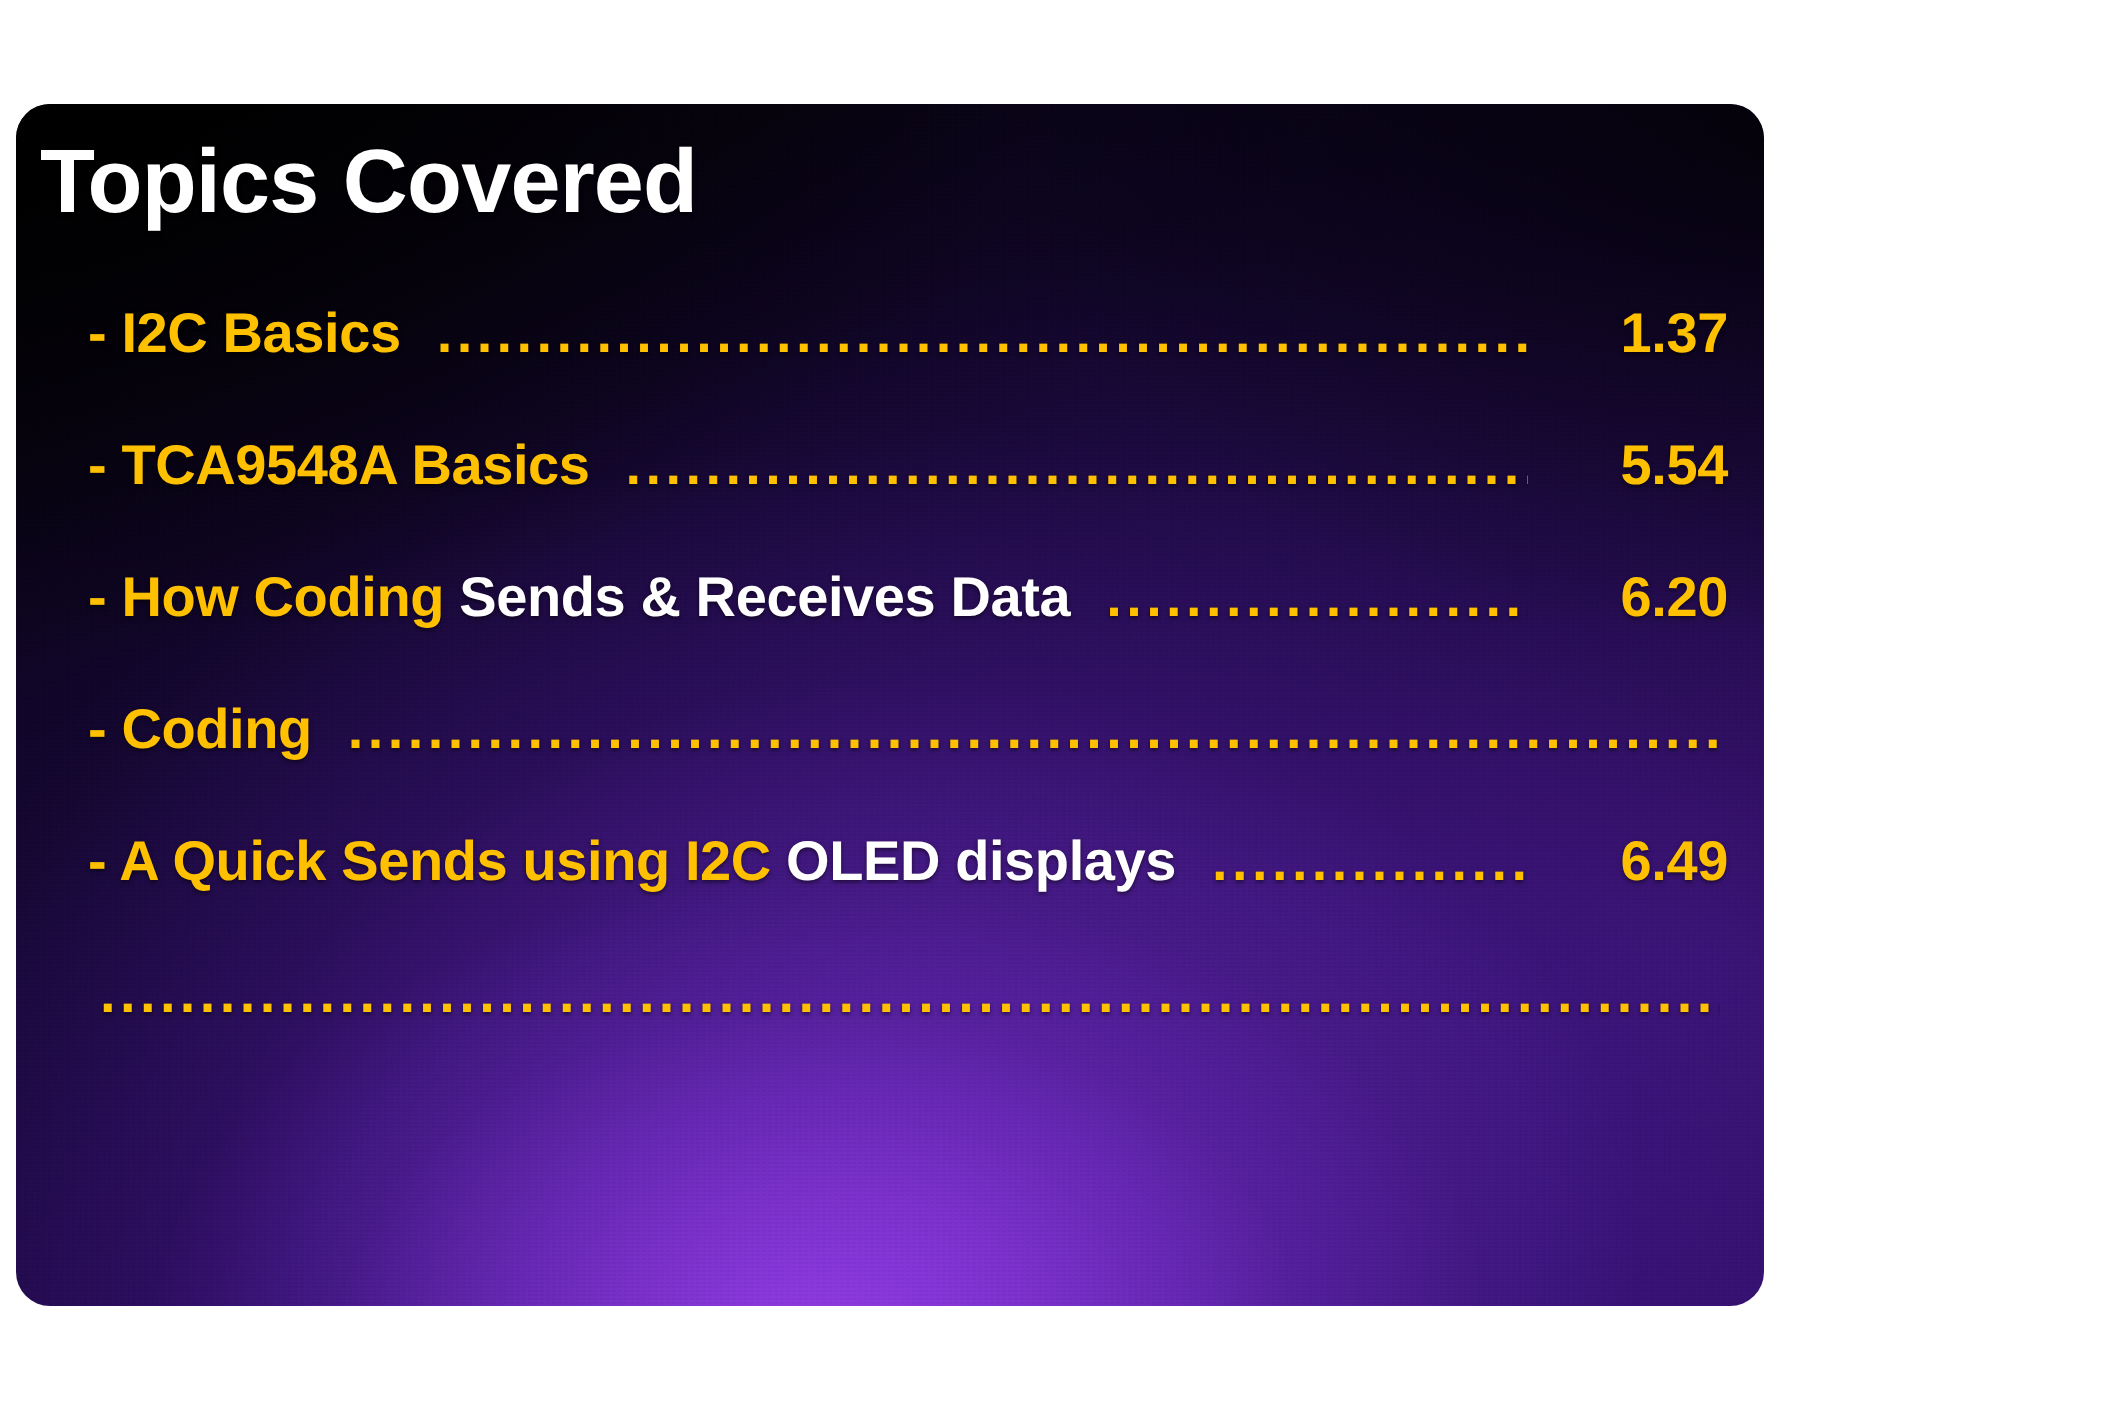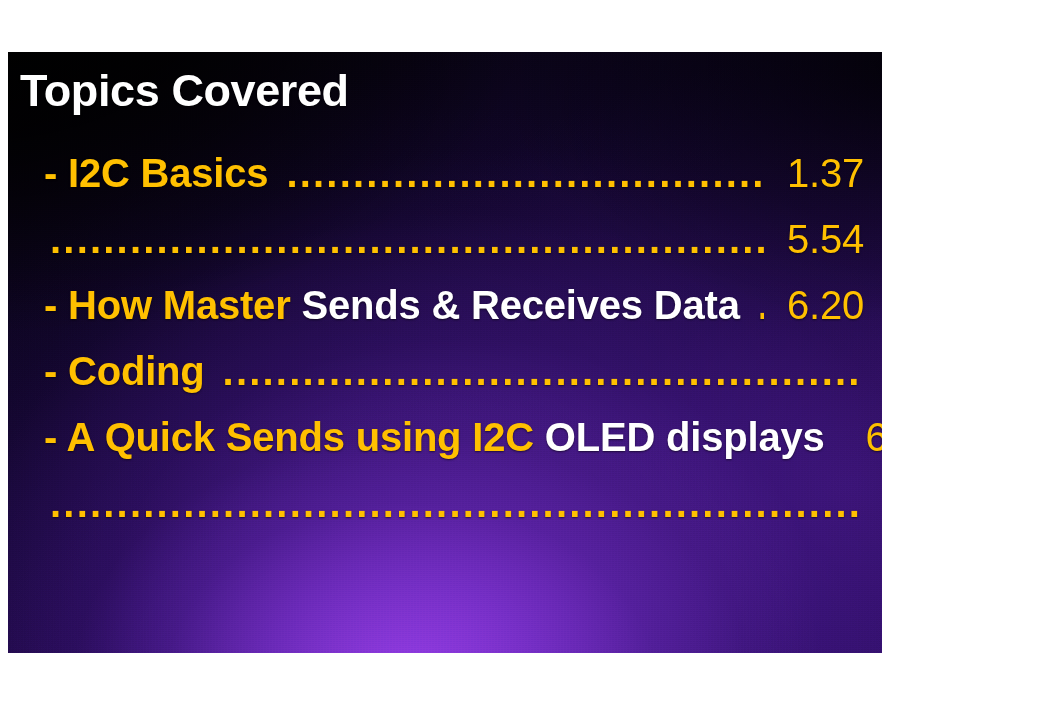--- a/index.html
+++ b/index.html
@@ -56,20 +56,21 @@
           rgba(96, 36, 172, 0.45) 0%,
           rgba(60, 21, 120, 0.22) 45%,
           rgba(15, 5, 36, 0) 100%),
       linear-gradient(160deg,
           #000000 0%,
           #05020c 16%,
           #0c0420 34%,
           #160736 54%,
           #22094e 74%,
           #2d0c66 100%);
+    border-radius: 17px;
   }
 
   
   #noise-veil {
     position: absolute;
     inset: 0;
     pointer-events: none;
     opacity: 0.055;
     background-image:
       repeating-linear-gradient(0deg, rgba(255,255,255,.9) 0 1px, rgba(0,0,0,0) 1px 2px),
@@ -114,21 +115,21 @@
     position: absolute;
     left: 36px;
     right: 18px;
     top: 99px;
   }
 
   .topic-row {
     display: flex;
     align-items: baseline;
     height: 66px;
-    font-size: 40px;
+    font-size: 28px;
     font-weight: bold;
     white-space: nowrap;
     letter-spacing: -0.2px;
     gap: 12px;
   }
 
   .topic-label {
     flex: 0 0 auto;
     text-shadow: 0 1px 2px rgba(0,0,0,0.55);
   }
@@ -146,21 +147,21 @@
     margin: 0 4px 0 6px;
     text-shadow: 0 1px 2px rgba(0,0,0,0.55);
   }
   .leader::before {
     content: "......................................................................................................................";
   }
 
   .topic-page {
     flex: 0 0 auto;
     color: #ffc000;
-    font-weight: normal;
+    font-weight: bold;
     text-align: right;
     min-width: 84px;
     text-shadow: 0 1px 2px rgba(0,0,0,0.55);
   }
 </style>
 </head>
 <body>
 
 <div id="slide-frame">
 
@@ -172,25 +173,26 @@
 
       <div id="page-title">Topics Covered</div>
 
       <div id="topic-list">
           <div class="topic-row">
             <span class="topic-label"><span class="seg-y">- I2C Basics</span></span>
             <span class="leader"></span>
             <span class="topic-page">1.37</span>
           </div>
           <div class="topic-row">
+            <span class="topic-label"><span class="seg-y">- TCA9548A Basics</span></span>
             <span class="leader"></span>
             <span class="topic-page">5.54</span>
           </div>
           <div class="topic-row">
-            <span class="topic-label"><span class="seg-y">- How Master </span><span class="seg-w">Sends &amp; Receives Data</span></span>
+            <span class="topic-label"><span class="seg-y">- How Coding </span><span class="seg-w">Sends &amp; Receives Data</span></span>
             <span class="leader"></span>
             <span class="topic-page">6.20</span>
           </div>
           <div class="topic-row">
             <span class="topic-label"><span class="seg-y">- Coding</span></span>
             <span class="leader"></span>
           </div>
           <div class="topic-row">
             <span class="topic-label"><span class="seg-y">- A Quick Sends using I2C </span><span class="seg-w">OLED displays</span></span>
             <span class="leader"></span>

